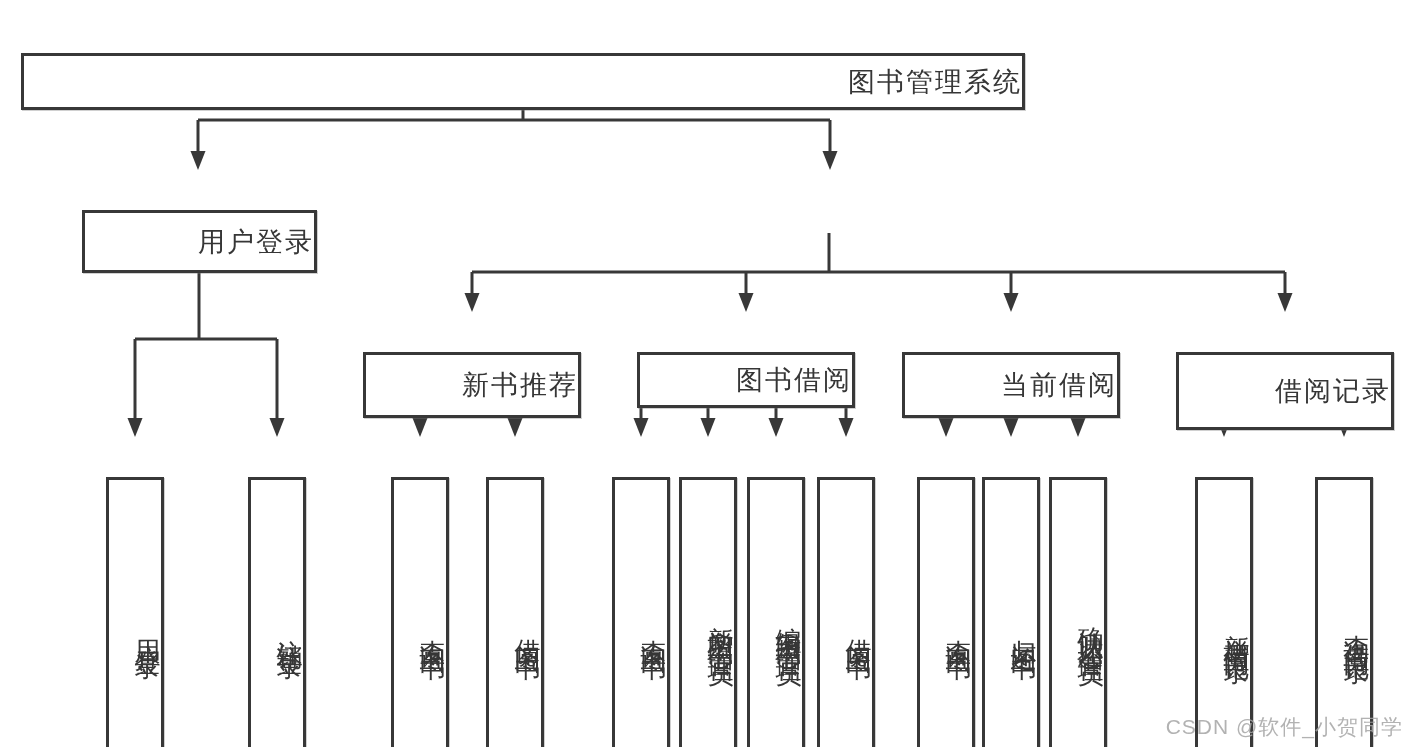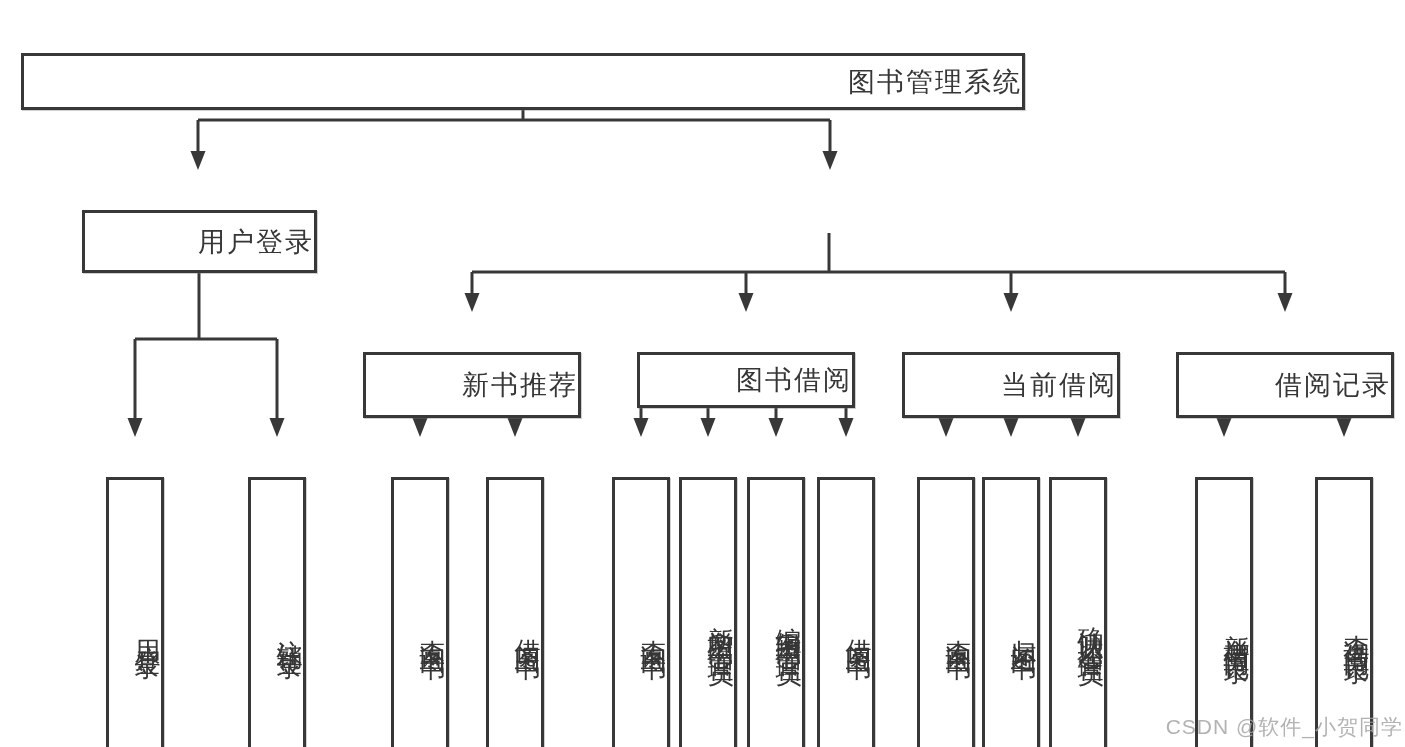--- a/index.html
+++ b/index.html
@@ -123,21 +123,21 @@
 
   <div class="node h-node" style="left:363px;top:312px;width:218px;height:66px;">
     <span>新书推荐</span>
   </div>
   <div class="node h-node" style="left:637px;top:312px;width:218px;height:56px;">
     <span>图书借阅</span>
   </div>
   <div class="node h-node" style="left:902px;top:312px;width:218px;height:66px;">
     <span>当前借阅</span>
   </div>
-  <div class="node h-node" style="left:1176px;top:312px;width:218px;height:66px;">
+  <div class="node h-node" style="left:1176px;top:312px;width:218px;height:78px;">
     <span>借阅记录</span>
   </div>
 
   <div class="node v-node" style="left:106px;">
     <span class="vtext">用户登录</span>
   </div>
   <div class="node v-node" style="left:248px;">
     <span class="vtext">注销登录</span>
   </div>
 

